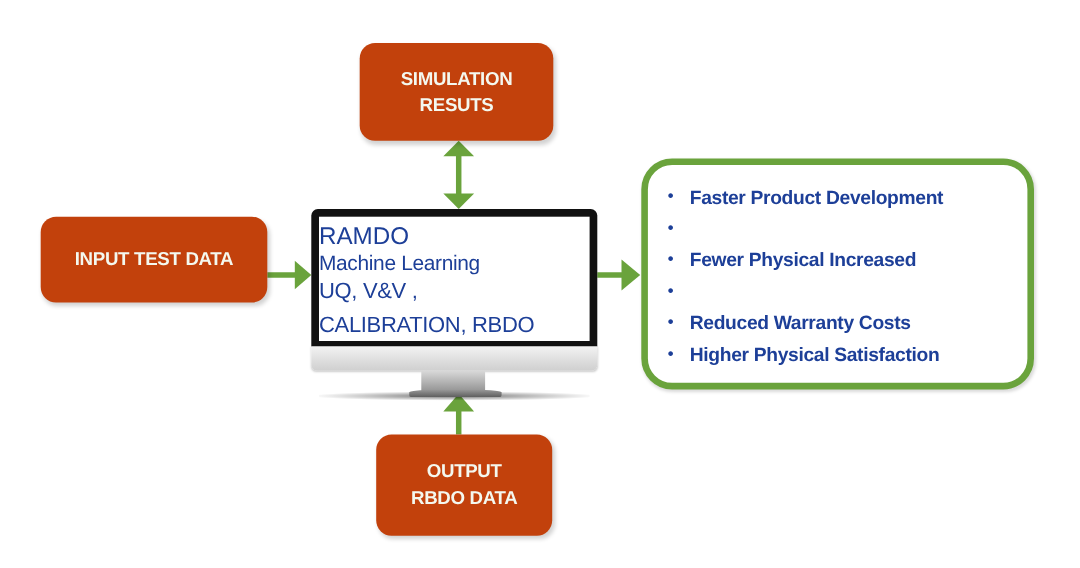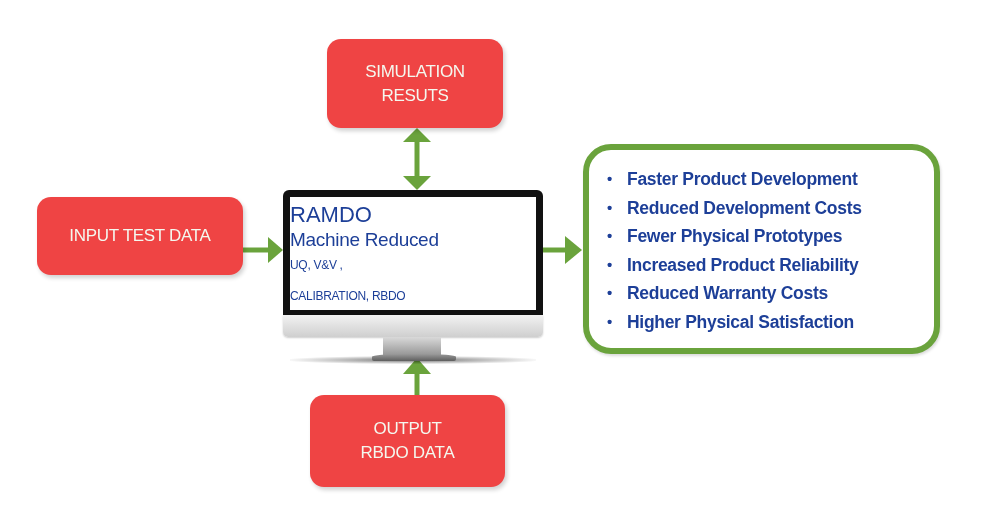--- a/index.html
+++ b/index.html
@@ -1,36 +1,36 @@
 <!DOCTYPE html>
 <html><head>
 <meta charset="utf-8">
 <style>
   html, body { margin:0; padding:0; background:#ffffff; }
   body { width:982px; height:516px; position:relative; overflow:hidden;
          font-family:"Liberation Sans", "DejaVu Sans", sans-serif; }
-  .gbox { position:absolute; background:#ef4444; border-radius:14px;
-          color:#f4f8ef; font-weight:normal; font-size:17px; line-height:24px;
+  .gbox { position:absolute; background:#c2410c; border-radius:14px;
+          color:#f4f8ef; font-weight:bold; font-size:17px; line-height:24px;
           display:flex; flex-direction:column; align-items:center; justify-content:center;
           text-align:center; letter-spacing:-0.3px;
           box-shadow: 2px 3px 4px rgba(0,0,0,0.18); }
   .gbox span { display:block; }
   #sim-box { left:327px; top:39px; width:176px; height:89px; }
   #input-box { left:37px; top:197px; width:206px; height:78px; font-size:17px; }
-  #output-box { left:310px; top:395px; width:195px; height:92px; }
+  #output-box { left:342px; top:395px; width:160px; height:92px; }
 
   
   #monitor-frame { position:absolute; left:283px; top:190px; width:260px; height:125px;
           background:#111; border-radius:6px 6px 0 0; }
   #monitor-screen { position:absolute; left:290px; top:197px; width:246px; height:113px;
           background:#fff; display:flex; flex-direction:column; align-items:flex-start; justify-content:center;
           color:#1d3f98; font-weight:normal; text-align:center; }
   #monitor-screen .t1 { font-size:22px; line-height:26px; }
   #monitor-screen .t2 { font-size:19px; line-height:24px; letter-spacing:-0.3px; }
-  #monitor-screen .t3 { font-size:12px; line-height:19px; letter-spacing:-0.3px; margin-top:4px; }
+  #monitor-screen .t3 { font-size:20px; line-height:19px; letter-spacing:-0.3px; margin-top:4px; }
   #monitor-chin { position:absolute; left:283px; top:315px; width:260px; height:22px;
           background:linear-gradient(#f2f2f2, #cfcfcf); border-radius:0 0 5px 5px;
           box-shadow: 0 1px 2px rgba(0,0,0,0.2); }
   #monitor-stand { position:absolute; left:383px; top:337px; width:58px; height:20px;
           background:linear-gradient(#d9d9d9, #8f8f8f); }
   #monitor-base { position:absolute; left:372px; top:354px; width:84px; height:7px;
           background:linear-gradient(#9a9a9a, #5e5e5e); border-radius:40% 40% 2px 2px; }
   #monitor-shadow { position:absolute; left:290px; top:356px; width:246px; height:8px;
           background:radial-gradient(ellipse at center, rgba(0,0,0,0.55) 0%, rgba(0,0,0,0.15) 55%, rgba(0,0,0,0) 75%); }
 
@@ -78,50 +78,48 @@
 </div>
 
 <div id="input-box" class="gbox">
   <span>INPUT TEST DATA</span>
 </div>
 
 <div id="monitor-shadow"></div>
 <div id="monitor-frame"></div>
 <div id="monitor-screen">
   <div class="t1">RAMDO</div>
-  <div class="t2">Machine Reduced</div>
+  <div class="t2">Machine Learning</div>
   <div class="t3">UQ, V&amp;V ,</div>
   <div class="t3" style="margin-top:12px">CALIBRATION, RBDO</div>
 </div>
 <div id="monitor-chin"></div>
 <div id="monitor-stand"></div>
 <div id="monitor-base"></div>
 
 <div id="output-box" class="gbox">
   <span>OUTPUT</span>
   <span>RBDO DATA</span>
 </div>
 
 <div id="benefits">
   <ul>
     <li>
         <span class="bullet">•</span>
         <span>Faster Product Development</span>
       </li>
     <li>
         <span class="bullet">•</span>
-        <span>Reduced Development Costs</span>
       </li>
     <li>
         <span class="bullet">•</span>
-        <span>Fewer Physical Prototypes</span>
+        <span>Fewer Physical Increased</span>
       </li>
     <li>
         <span class="bullet">•</span>
-        <span>Increased Product Reliability</span>
       </li>
     <li>
         <span class="bullet">•</span>
         <span>Reduced Warranty Costs</span>
       </li>
     <li>
         <span class="bullet">•</span>
         <span>Higher Physical Satisfaction</span>
       </li>
   </ul>

